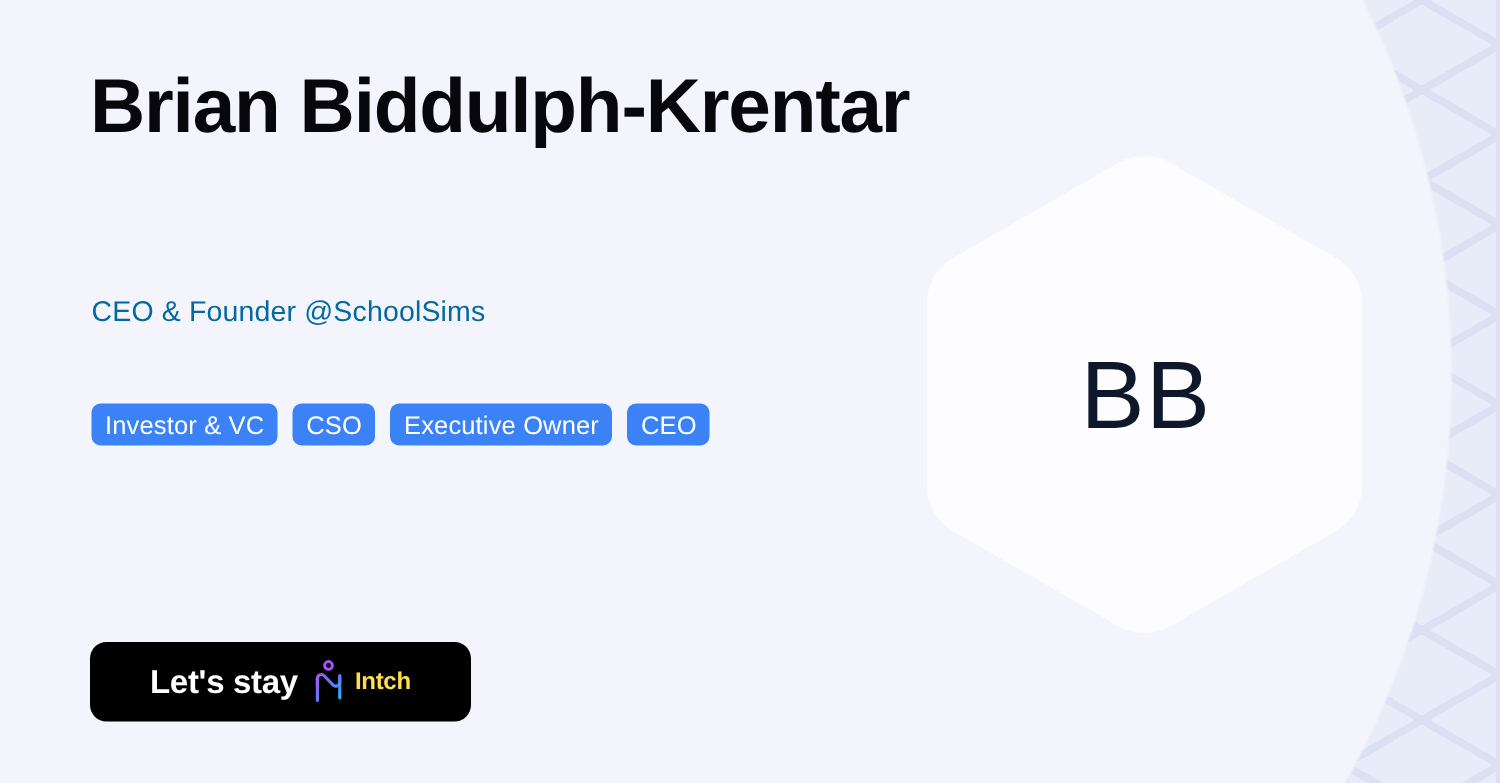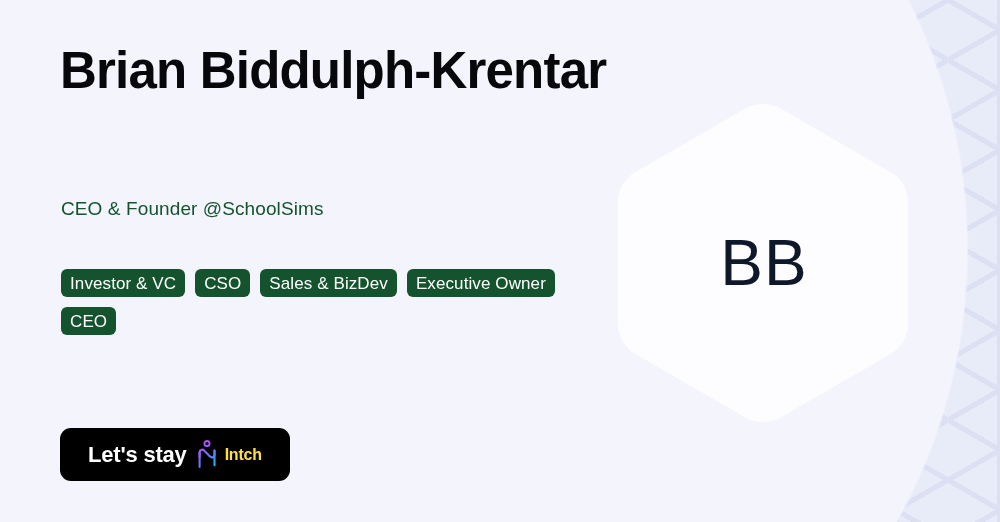--- a/index.html
+++ b/index.html
@@ -97,59 +97,59 @@
     color: #08080c;
   }
 
   #person-subtitle {
     position: absolute;
     top: 198px;
     left: 1px;
     font-family: "Liberation Sans", sans-serif;
     font-size: 19px;
     font-weight: 400;
-    color: #14532d;
+    color: #0369a1;
     letter-spacing: 0.1px;
   }
 
   #tag-list {
     position: absolute;
     top: 269px;
     left: 1px;
     width: 545px;
     display: flex;
     flex-wrap: wrap;
     gap: 10px 10px;
     align-content: flex-start;
   }
   .tag-pill {
     display: inline-flex;
     align-items: center;
     height: 28px;
     padding: 0 9px;
     border-radius: 6px;
-    background: #14532d;
+    background: #3b82f6;
     color: #ffffff;
     font-family: "Liberation Sans", sans-serif;
     font-size: 17px;
     font-weight: 400;
     line-height: 1;
     white-space: nowrap;
     letter-spacing: 0.1px;
   }
 
   #cta-button {
     position: absolute;
     top: 428px;
     left: 0;
     display: inline-flex;
     align-items: center;
     gap: 9px;
     height: 53px;
-    padding: 0 28px;
+    padding: 0 40px;
     border: none;
     border-radius: 11px;
     background: #000000;
     cursor: pointer;
   }
   #cta-label {
     font-family: "Liberation Sans", sans-serif;
     font-size: 22px;
     font-weight: bold;
     color: #ffffff;
@@ -191,21 +191,20 @@
 
   <div id="content">
 
     <h1 id="person-name">Brian Biddulph-Krentar</h1>
 
     <div id="person-subtitle">CEO &amp; Founder @SchoolSims</div>
 
     <div id="tag-list">
       <span class="tag-pill">Investor &amp; VC</span>
       <span class="tag-pill">CSO</span>
-      <span class="tag-pill">Sales &amp; BizDev</span>
       <span class="tag-pill">Executive Owner</span>
       <span class="tag-pill">CEO</span>
     </div>
 
     <button id="cta-button">
       <span id="cta-label">Let's stay</span>
       <svg id="intch-logo" viewBox="0 0 22 30" xmlns="http://www.w3.org/2000/svg">
         <defs>
           <linearGradient id="intchGrad" x1="0" y1="0" x2="1" y2="1">
             <stop offset="0%" stop-color="#a855f7"></stop>

